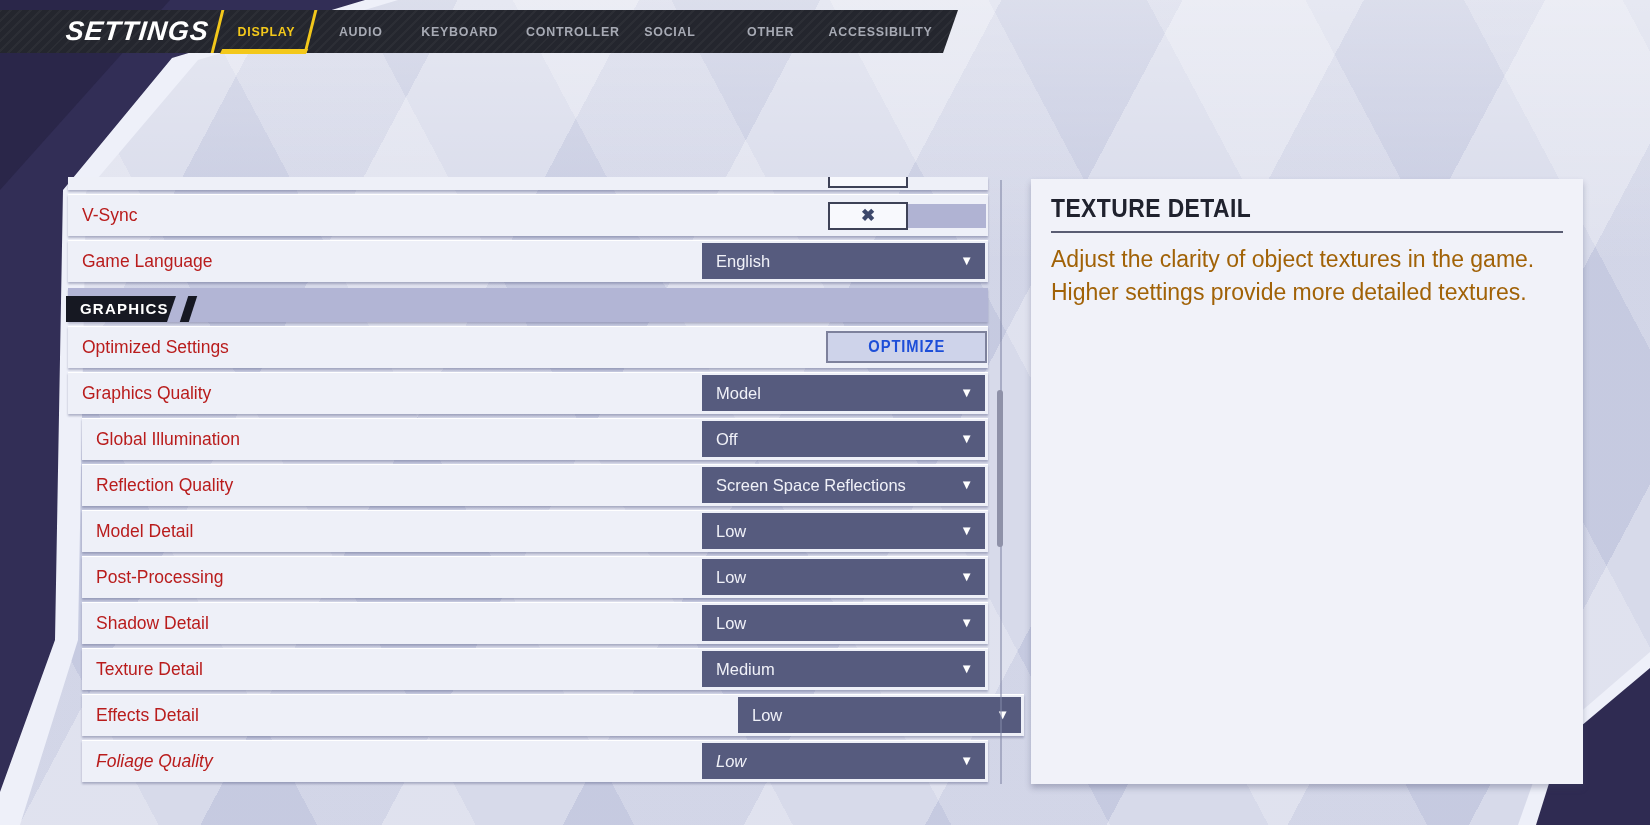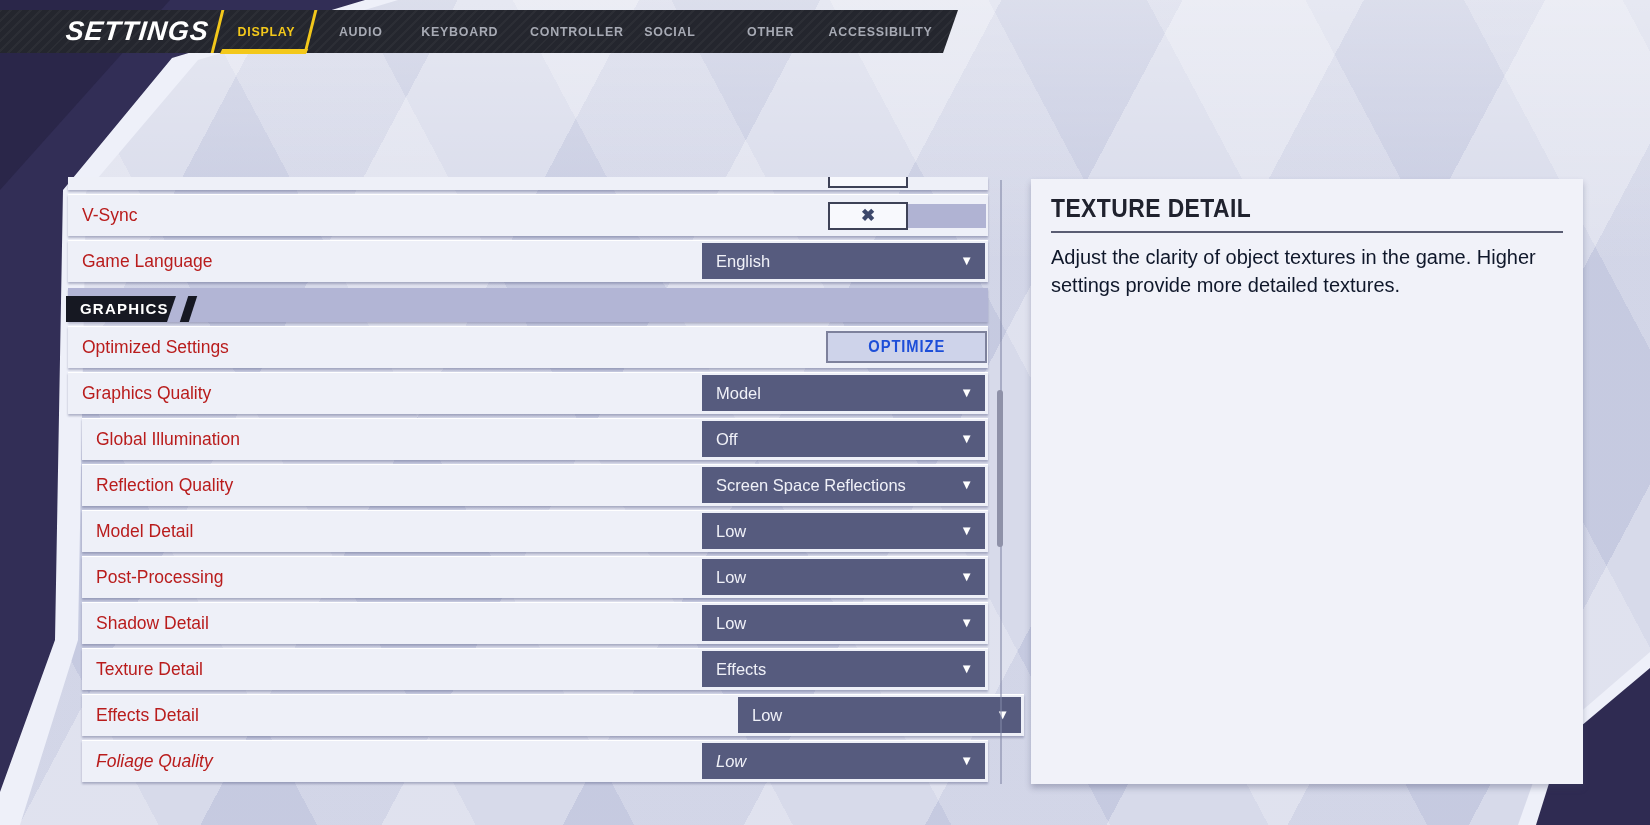--- a/index.html
+++ b/index.html
@@ -107,38 +107,38 @@
   .detail-panel{
     position:absolute;left:1031px;top:179px;width:552px;height:605px;background:#f1f2f9;
     box-shadow:0 4px 6px rgba(60,62,100,.30);
   }
   .detail-title{
     margin:14px 20px 0 20px;font-size:26px;font-weight:800;color:#20222e;
     letter-spacing:.5px;transform:scaleX(.88);transform-origin:left center;white-space:nowrap;
   }
   .detail-hr{margin:7px 20px 0 20px;border:none;border-top:2px solid #5a5d73;}
   .detail-desc{
-    margin:10px 20px 0 20px;width:486px;font-size:20px;line-height:1.42;color:#0f172a;
+    margin:10px 20px 0 20px;width:486px;font-size:23px;line-height:1.42;color:#a16207;
   }
 </style>
 </head>
 <body>
 
 <div class="poly edge-tl"></div>
 <div class="poly dark-tl"></div>
 <div class="poly dark-tl-facet"></div>
 <div class="poly edge-br"></div>
 <div class="poly dark-br"></div>
 
 <div class="topbar">
   <div class="app-title">SETTINGS</div>
   <div class="tab active" style="left:220px;width:92px;"><span>DISPLAY</span></div>
   <div class="tab" style="left:318px;width:85px;"><span>AUDIO</span></div>
   <div class="tab" style="left:410px;width:100px;"><span>KEYBOARD</span></div>
-  <div class="tab" style="left:518px;width:110px;text-align:right;"><span>CONTROLLER</span></div>
+  <div class="tab" style="left:518px;width:110px;"><span>CONTROLLER</span></div>
   <div class="tab" style="left:625px;width:90px;"><span>SOCIAL</span></div>
   <div class="tab" style="left:728px;width:85px;"><span>OTHER</span></div>
   <div class="tab" style="left:818px;width:125px;"><span>ACCESSIBILITY</span></div>
   <div class="tab-slant" style="left:216px;"></div>
   <div class="tab-slant" style="left:309px;"></div>
 </div>
 <div class="tab-underline"></div>
 
 <div class="partial-row">
   <div class="partial-box"></div>
@@ -214,21 +214,21 @@
   <span class="label">Shadow Detail</span>
   <div class="dropdown">
     <span class="dd-value">Low</span>
     <span class="dd-arrow">▼</span>
   </div>
 </div>
 
 <div class="row indent" style="top:648px;">
   <span class="label">Texture Detail</span>
   <div class="dropdown">
-    <span class="dd-value">Effects</span>
+    <span class="dd-value">Medium</span>
     <span class="dd-arrow">▼</span>
   </div>
 </div>
 
 <div class="row indent" style="top:694px;padding-left:36px;">
   <span class="label">Effects Detail</span>
   <div class="dropdown">
     <span class="dd-value">Low</span>
     <span class="dd-arrow">▼</span>
   </div>

